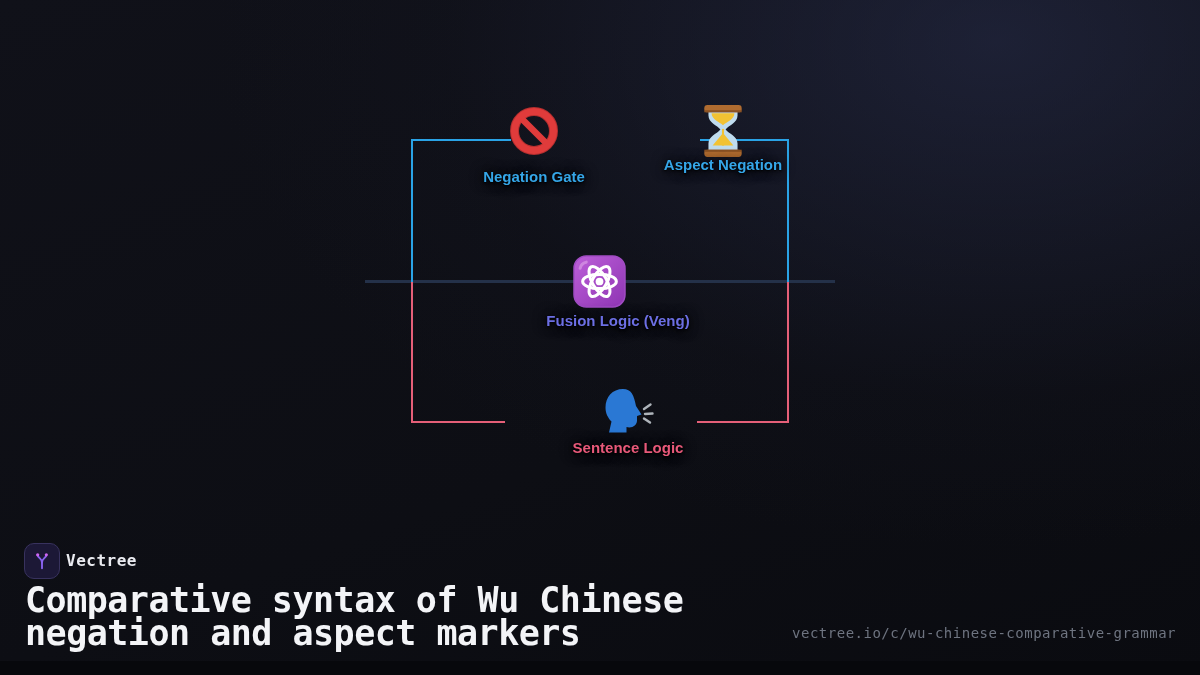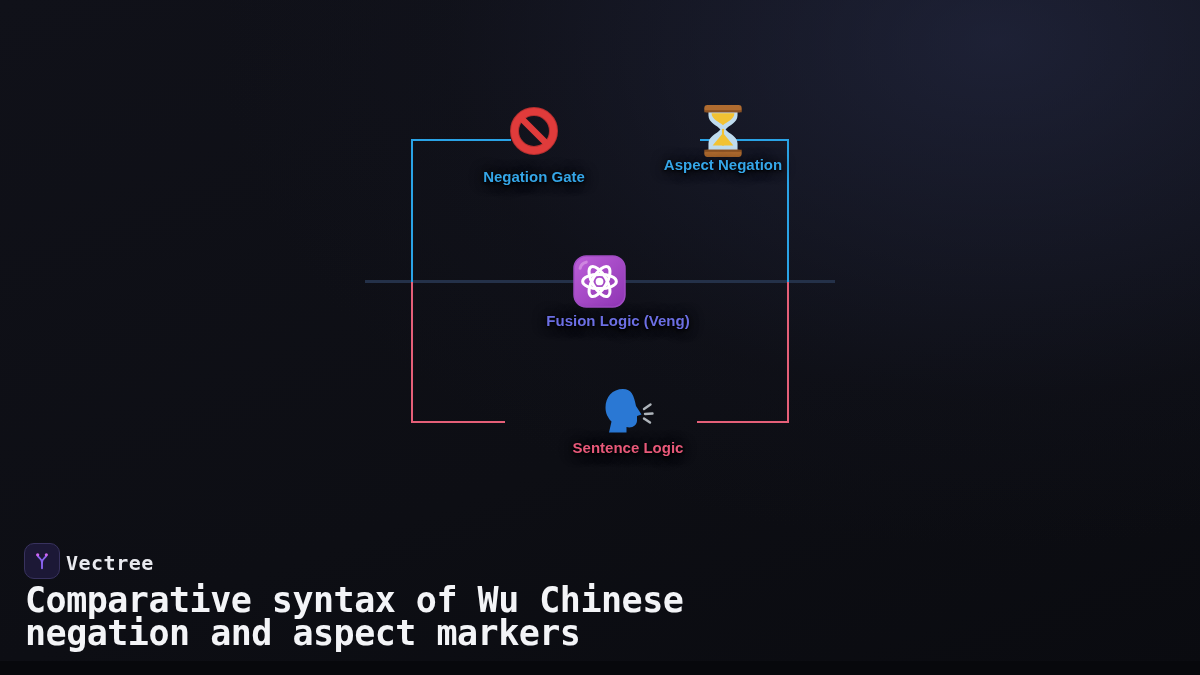--- a/index.html
+++ b/index.html
@@ -28,21 +28,21 @@
   .lbl-pink   { color:#e8597a; }
 
   .footer-logo {
     position:absolute; left:24px; top:543px; width:36px; height:36px;
     border-radius:10px; background:#1c1836; border:1px solid #38325e;
     display:flex; align-items:center; justify-content:center;
   }
   .brand-name {
     position:absolute; left:66px; top:551px;
     font-family:"DejaVu Sans Mono", monospace; font-weight:bold;
-    font-size:20px; color:#e9eaef; letter-spacing:0.5px;
+    font-size:16px; color:#e9eaef; letter-spacing:0.5px;
   }
   .page-title {
     position:absolute; left:25px; top:584px; width:715px;
     font-family:"DejaVu Sans Mono", monospace; font-weight:bold;
     font-size:35px; line-height:33px; color:#f3f4f7; letter-spacing:-0.5px;
   }
   .page-url {
     position:absolute; right:24px; top:625px;
     font-family:"DejaVu Sans Mono", monospace;
     font-size:14px; color:#6e7480; letter-spacing:0.5px;
@@ -139,16 +139,17 @@
         <path d="M18 20 C18 15.5 21.5 14.5 23.5 11.5"></path>
       </g>
       <circle cx="12" cy="9.5" r="2.2" fill="#cd66f2"></circle>
       <circle cx="24" cy="9.5" r="2.2" fill="#cd66f2"></circle>
     </svg>
   </div>
   <div class="brand-name">Vectree</div>
 
   <div class="page-title">Comparative syntax of Wu Chinese negation and aspect markers</div>
 
+  <div class="page-url">vectree.io/c/wu-chinese-comparative-grammar</div>
 
   <div class="bottom-bar"></div>
 
 </div>
 
 </body></html>

